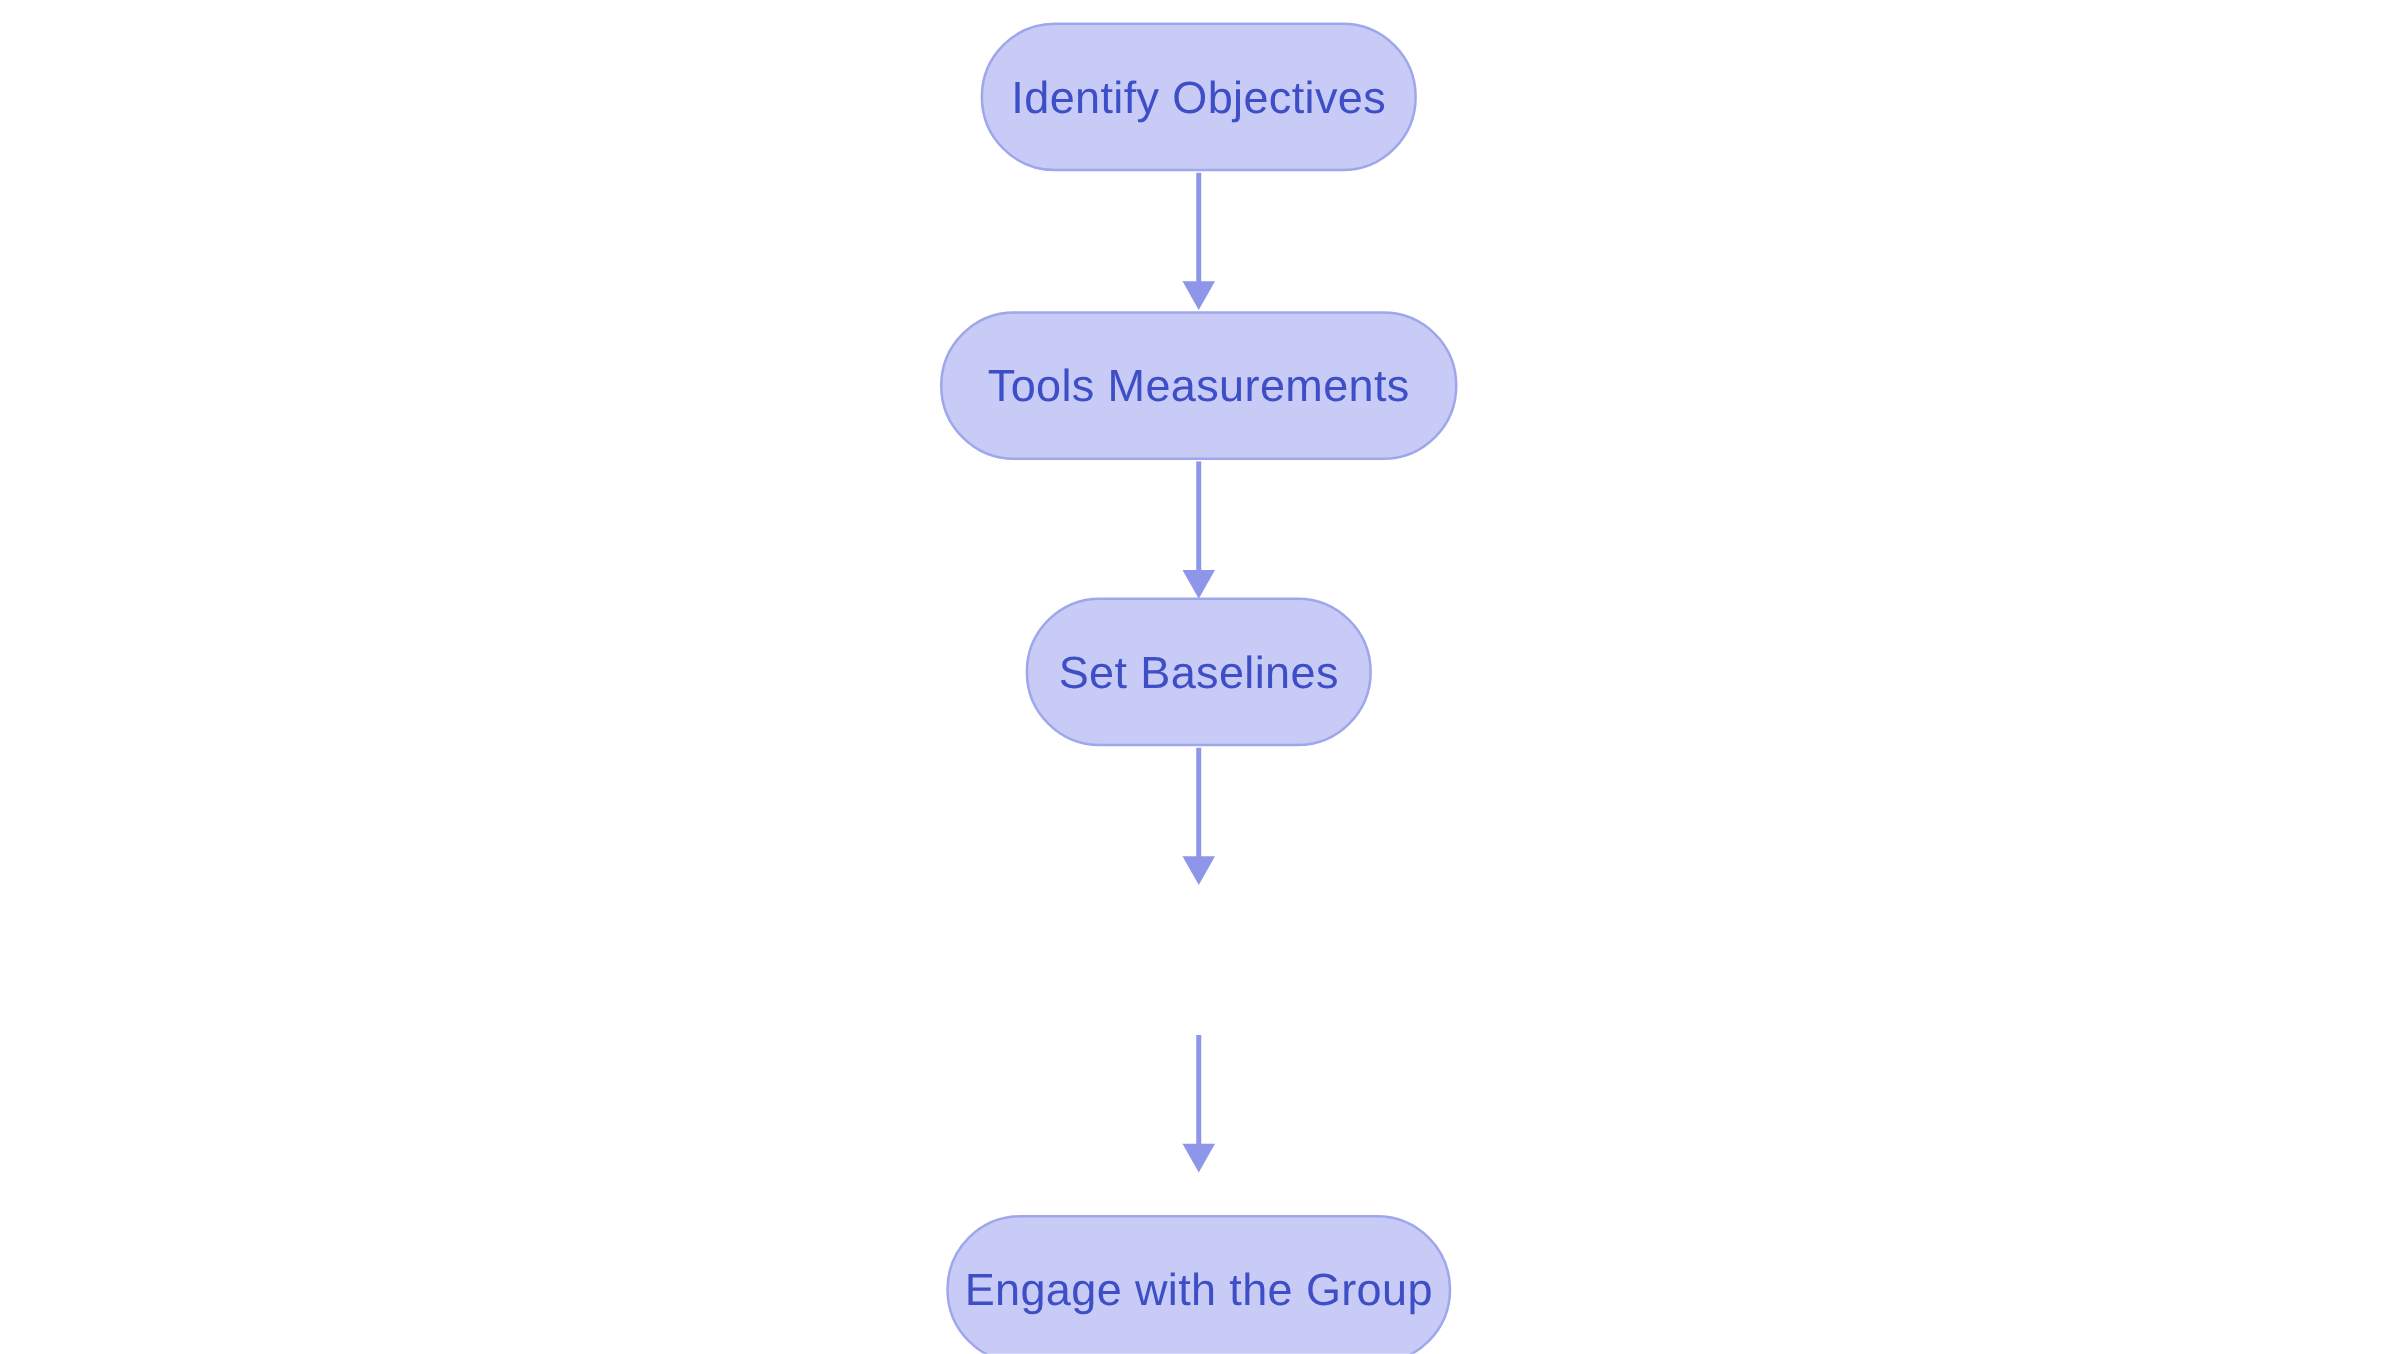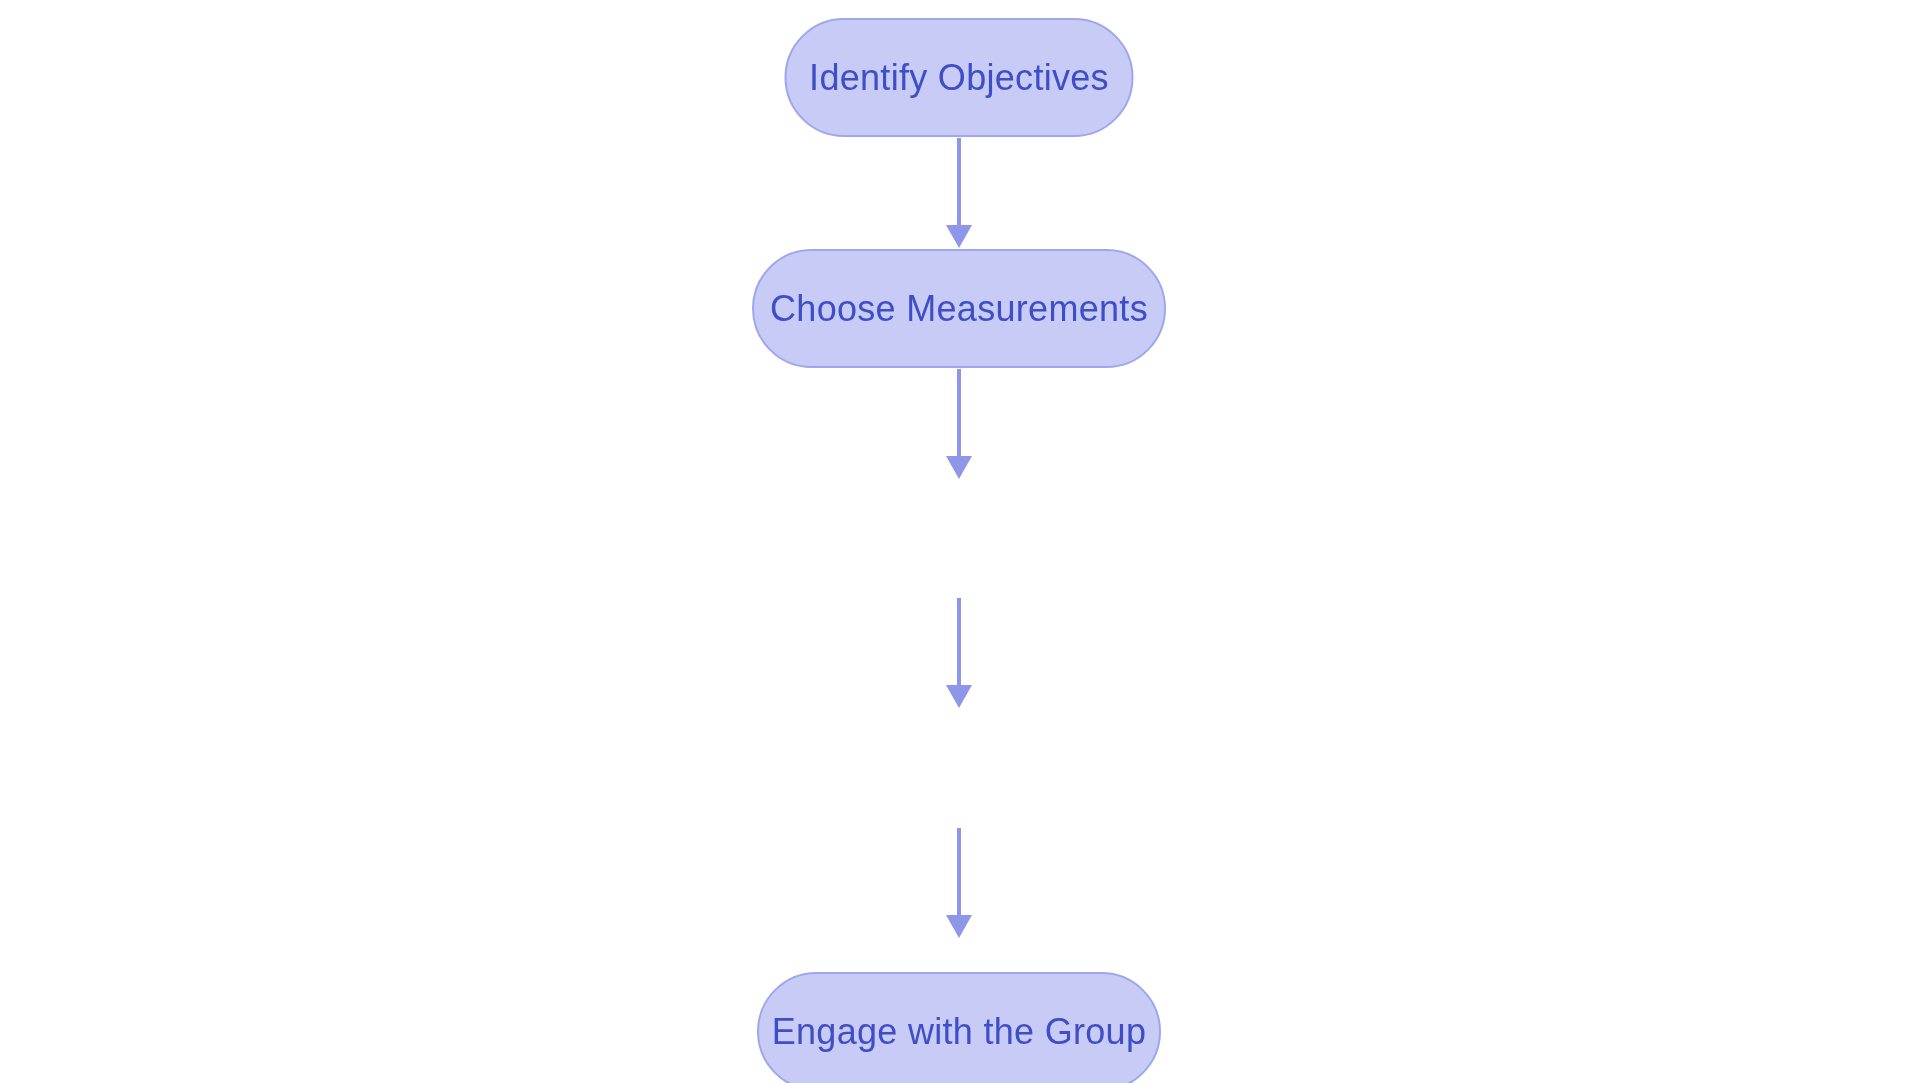--- a/index.html
+++ b/index.html
@@ -70,28 +70,31 @@
   <div class="node node-1">
     <span>Identify Objectives</span>
   </div>
 
   <svg class="arrow arrow-1" viewBox="0 0 28 110" xmlns="http://www.w3.org/2000/svg">
     <line x1="14" y1="0" x2="14" y2="90"></line>
     <polygon points="1,87 27,87 14,110"></polygon>
   </svg>
 
   <div class="node node-2">
-    <span>Choose Measurements</span>
+    <span>Tools Measurements</span>
   </div>
 
   <svg class="arrow arrow-2" viewBox="0 0 28 110" xmlns="http://www.w3.org/2000/svg">
     <line x1="14" y1="0" x2="14" y2="90"></line>
     <polygon points="1,87 27,87 14,110"></polygon>
   </svg>
 
+  <div class="node node-3">
+    <span>Set Baselines</span>
+  </div>
 
   <svg class="arrow arrow-3" viewBox="0 0 28 110" xmlns="http://www.w3.org/2000/svg">
     <line x1="14" y1="0" x2="14" y2="90"></line>
     <polygon points="1,87 27,87 14,110"></polygon>
   </svg>
 
 
   <svg class="arrow arrow-4" viewBox="0 0 28 110" xmlns="http://www.w3.org/2000/svg">
     <line x1="14" y1="0" x2="14" y2="90"></line>
     <polygon points="1,87 27,87 14,110"></polygon>

